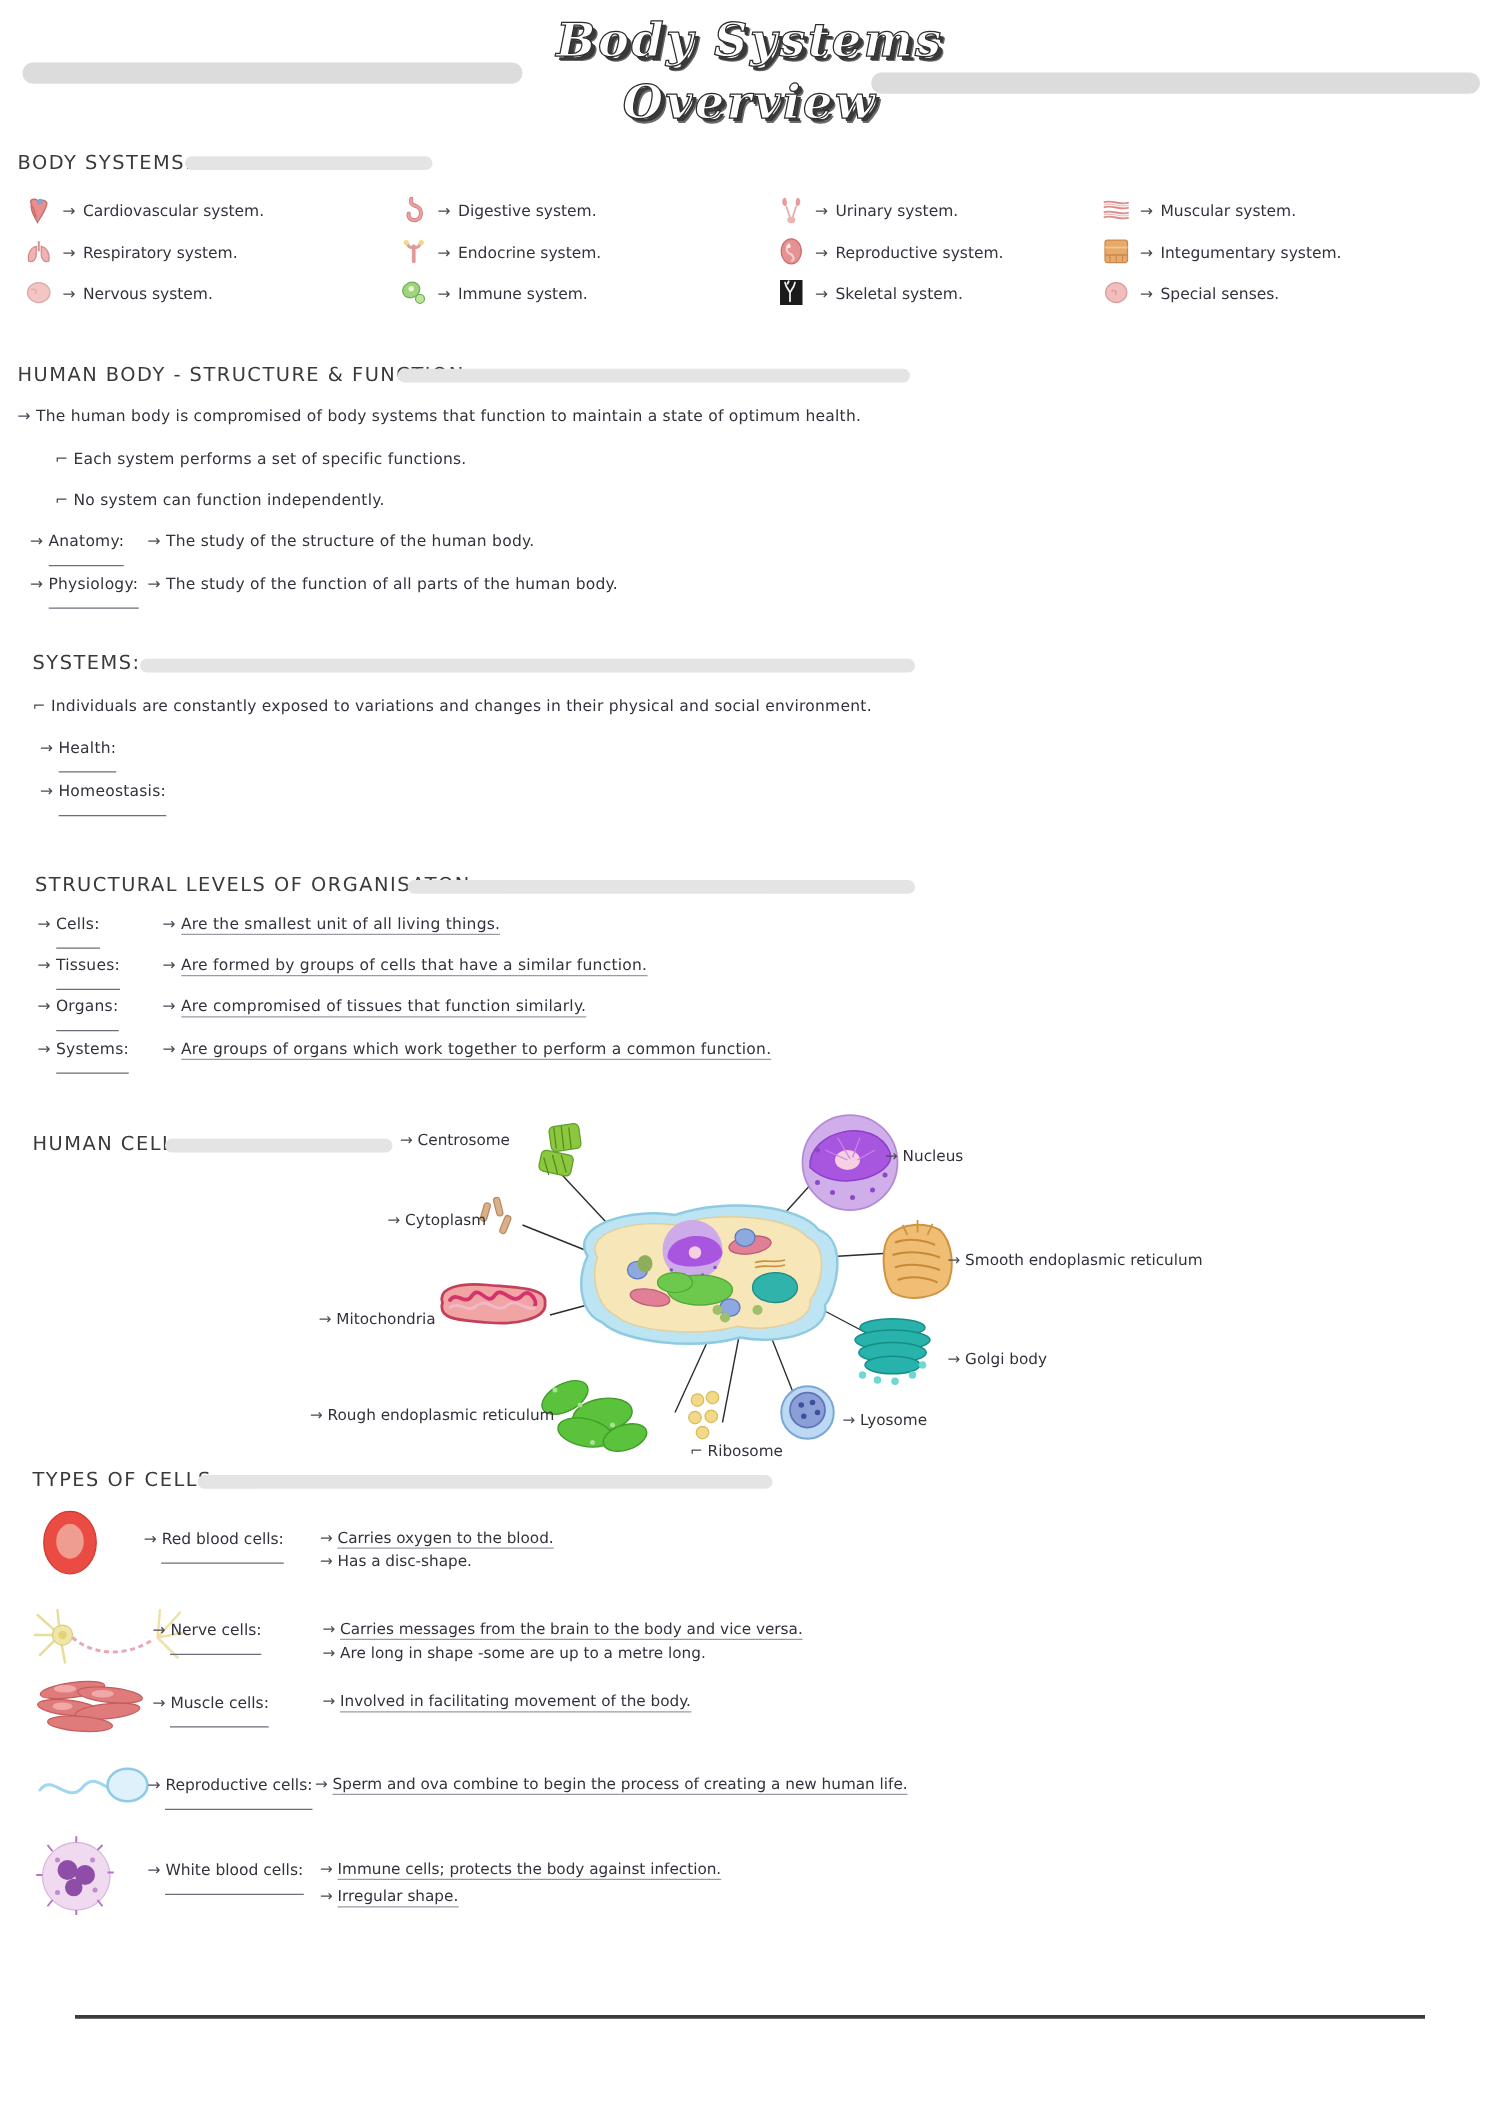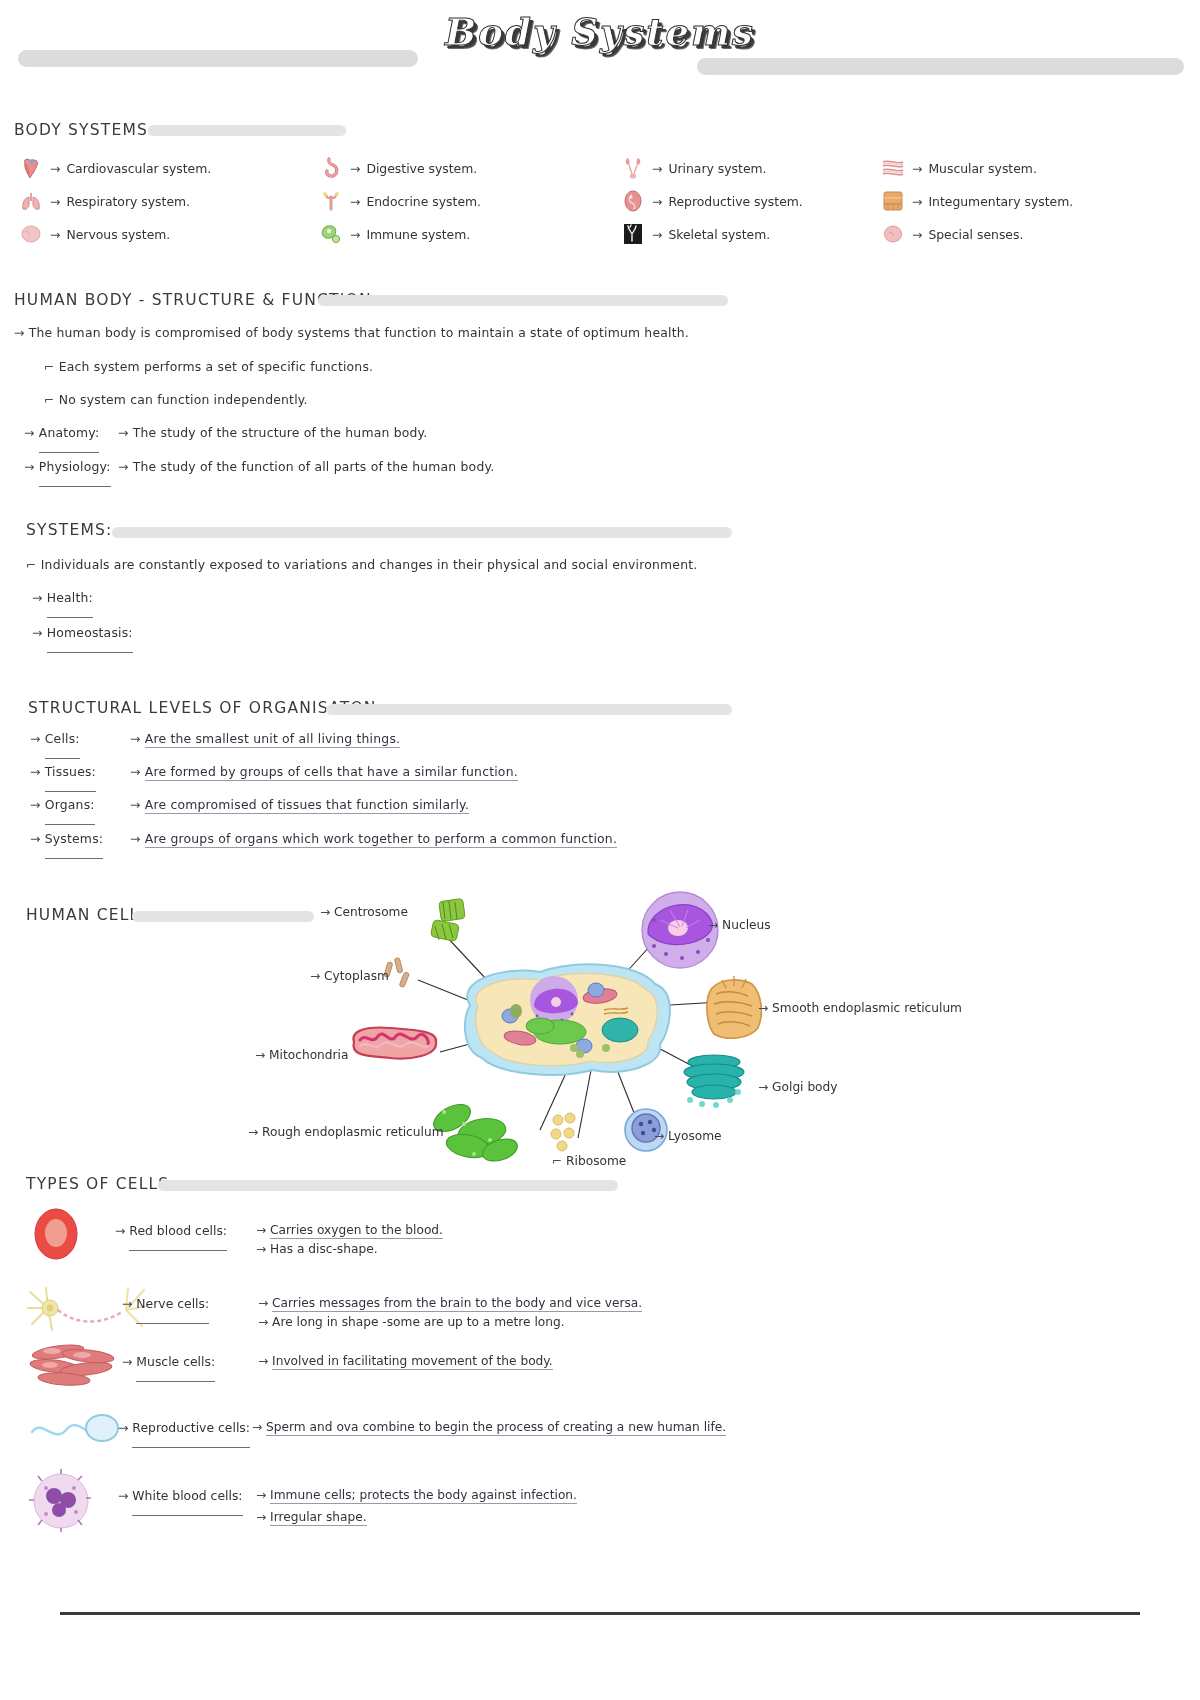--- a/index.html
+++ b/index.html
@@ -54,20 +54,21 @@
   .footline{position:absolute;left:60px;top:1612px;width:1080px;height:3px;background:#3b3b3b;}
   svg{display:block;overflow:visible;}
 </style>
 </head>
 <body>
 
 <div class="page">
 
   <div class="title-wrap">
     <div class="title-line">Body Systems</div>
+    <div class="title-line">Overview</div>
   </div>
   <div class="hl-bar" style="left:18px;top:50px;width:400px;height:17px;"></div>
   <div class="hl-bar" style="left:697px;top:58px;width:487px;height:17px;"></div>
 
   <div class="sec" style="left:14px;top:121px;">BODY SYSTEMS:</div>
   <div class="sec-hl" style="left:148px;top:125px;width:198px;"></div>
 
   <div class="bs-item" style="left:18px;top:155px;">
     <span class="ic">
       <svg width="26" height="26" viewBox="0 0 26 26">
@@ -506,21 +507,21 @@
       <span>Nucleus</span>
     </div>
     <div class="lbl" style="left:758px;top:121px;">
       <span class="arw">→</span>
       <span>Smooth endoplasmic reticulum</span>
     </div>
     <div class="lbl" style="left:758px;top:200px;">
       <span class="arw">→</span>
       <span>Golgi body</span>
     </div>
-    <div class="lbl" style="left:654px;top:249px;">
+    <div class="lbl" style="left:674px;top:249px;">
       <span class="arw">→</span>
       <span>Lyosome</span>
     </div>
   </div>
 
   <div class="sec" style="left:26px;top:1175px;">TYPES OF CELLS:</div>
   <div class="sec-hl" style="left:158px;top:1180px;width:460px;"></div>
 
   <div class="toc-row" style="left:0;top:1205px;">
     <span style="position:absolute;left:30px;top:0;">

